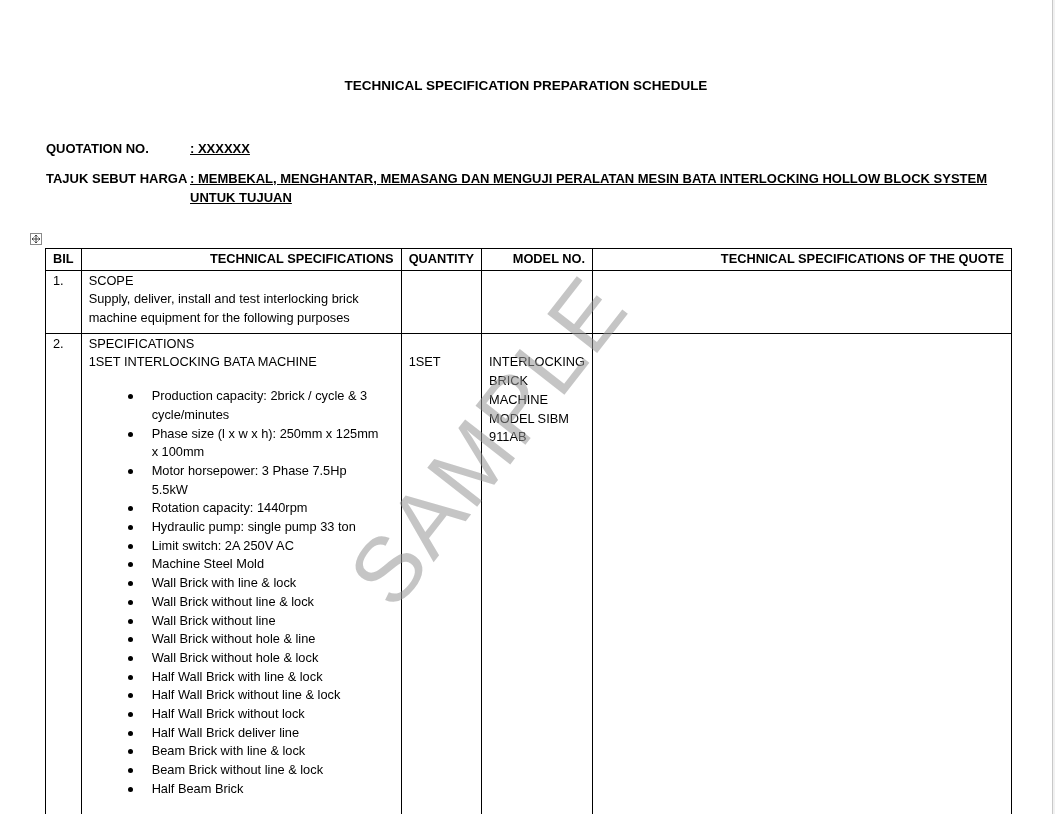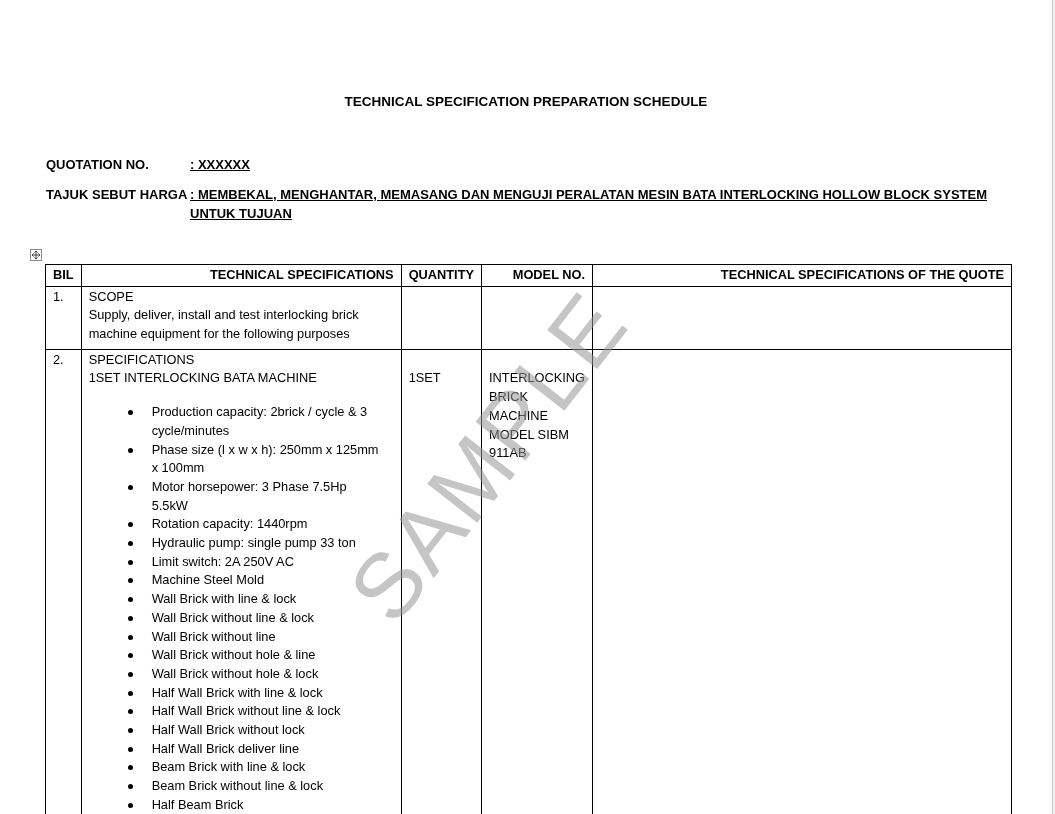--- a/index.html
+++ b/index.html
@@ -10,21 +10,21 @@
     width: 1055px;
     height: 814px;
     background: #ffffff;
     position: relative;
     overflow: hidden;
     font-family: "Liberation Sans", "DejaVu Sans", sans-serif;
     color: #000;
   }
   .page {
     position: absolute;
-    left: 0; top: 16px;
+    left: 0; top: 0;
     width: 1052px;
     height: 730px;
     background: #ffffff;
     border-radius: 32px;
   }
   .page-edge {
     position: absolute;
     left: 1052px; top: 0;
     width: 3px; height: 814px;
     background: #f1f1f1;

